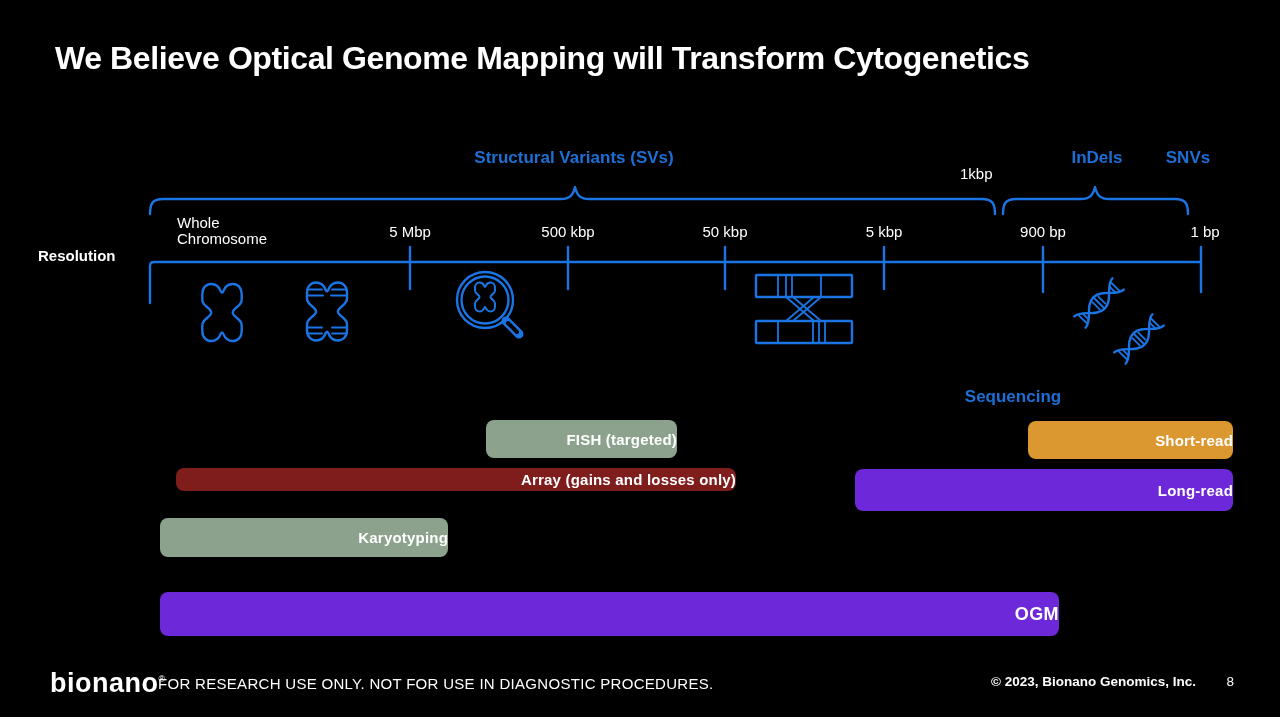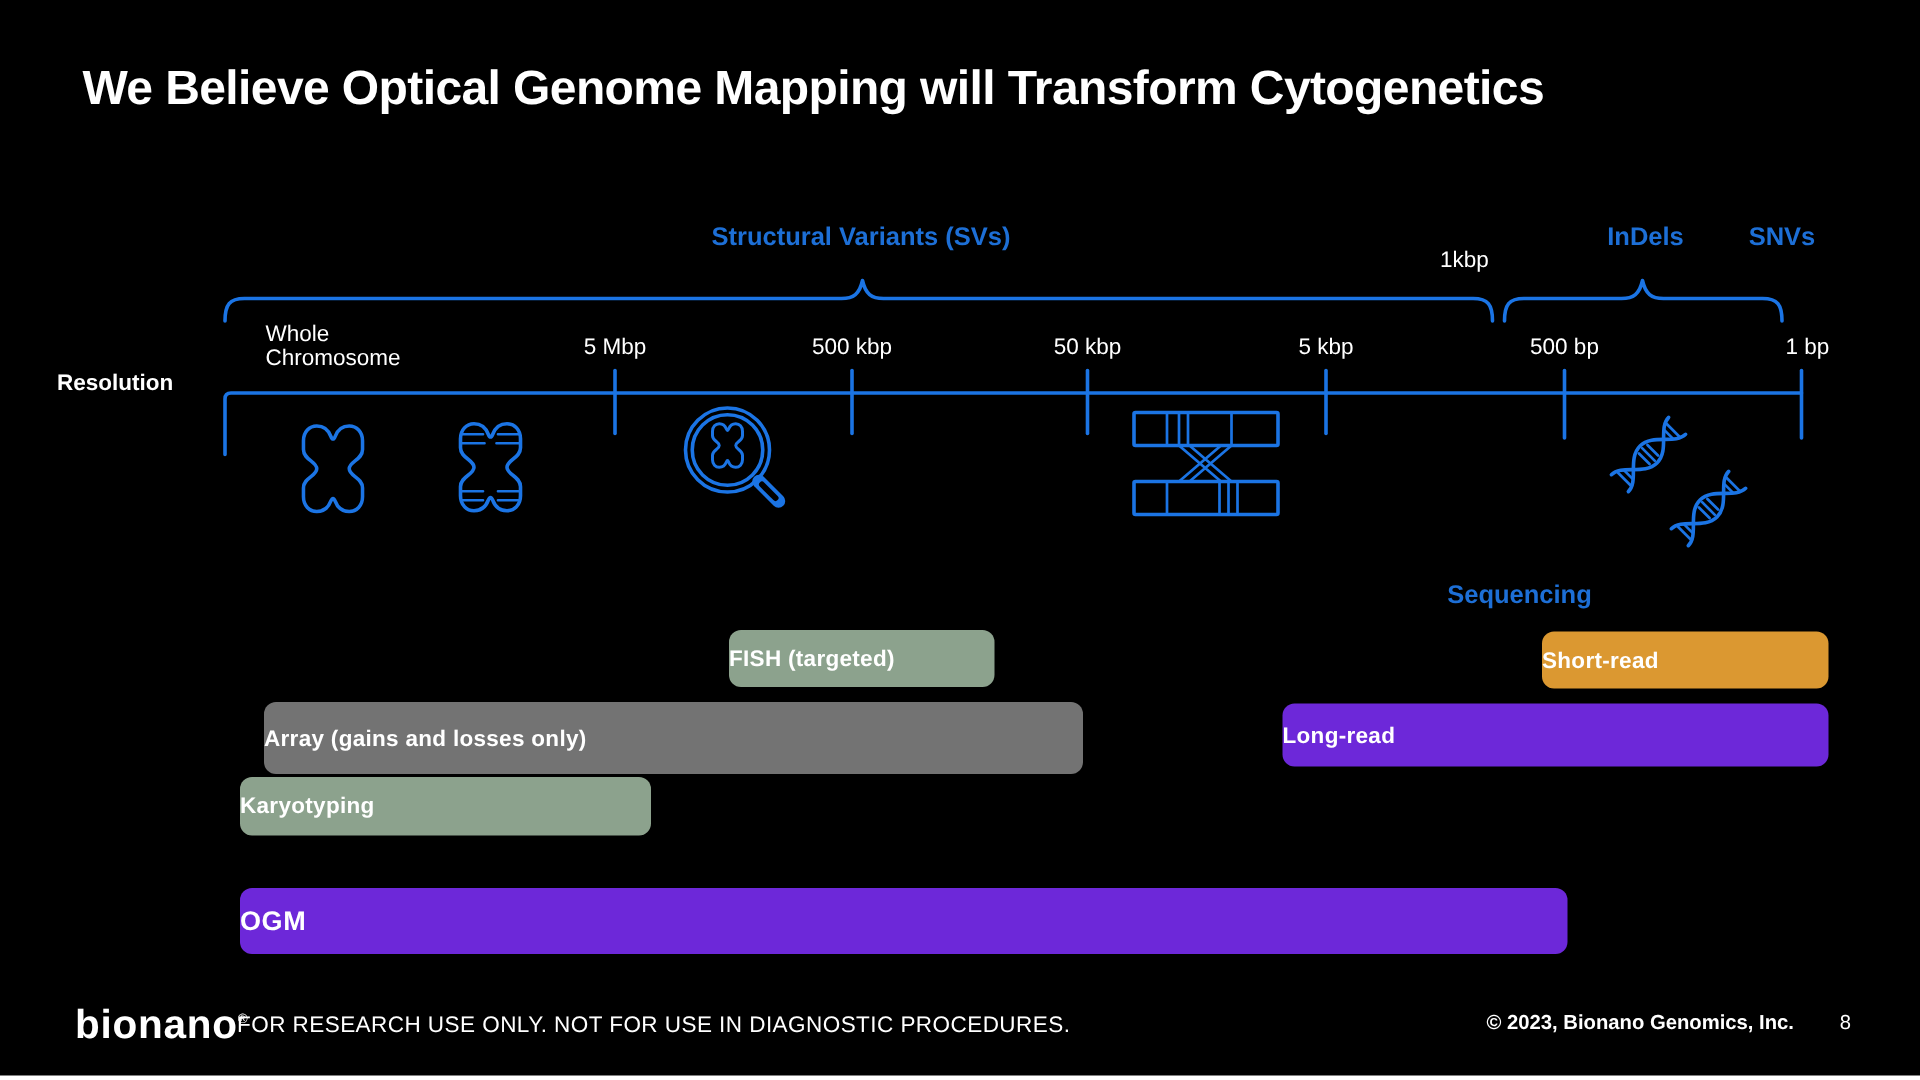--- a/index.html
+++ b/index.html
@@ -8,21 +8,21 @@
   html,body{margin:0;padding:0;}
   body{background:#111;font-family:"Liberation Sans",sans-serif;}
   .slide{position:relative;width:1280px;height:720px;background:var(--background);overflow:hidden;}
   .abs{position:absolute;}
   .title{left:55px;top:40px;width:1160px;font-size:32px;font-weight:bold;color:var(--white);letter-spacing:-0.4px;}
   .blue-label{color:var(--label_blue);font-size:17px;font-weight:bold;text-align:center;}
   .white-label{color:var(--white);font-size:15px;}
   .tick-label{color:var(--white);font-size:15px;text-align:center;width:100px;}
   .wrap-label{white-space:pre-line;line-height:16px;text-align:left;width:120px;}
   .res-label{color:var(--white);font-size:15px;font-weight:bold;}
-  .bar{border-radius:8px;display:flex;align-items:center;justify-content:flex-start;}
+  .bar{border-radius:8px;display:flex;align-items:center;justify-content:flex-end;padding-left:14px;}
   .bar span{color:var(--white);font-size:15px;font-weight:bold;letter-spacing:0.2px;}
   .bar.ogm span{font-size:18px;letter-spacing:0.4px;}
   svg{display:block;}
   .line-art{fill:none;stroke:var(--accent_blue);stroke-width:2.4;stroke-linecap:round;stroke-linejoin:round;}
   .line-art-thin{fill:none;stroke:var(--accent_blue);stroke-width:1.8;stroke-linecap:round;}
   .footer-logo{left:50px;top:664px;color:var(--white);font-size:27px;font-weight:bold;letter-spacing:0.5px;line-height:31px;}
   .footer-logo sup{font-size:9px;font-weight:normal;}
   .footer-disclaimer{left:158px;top:675px;color:var(--white);font-size:15px;letter-spacing:0.3px;}
   .footer-copyright{right:84px;top:674px;color:var(--white);font-size:13.5px;font-weight:bold;}
   .footer-page{right:46px;top:674px;color:var(--white);font-size:13.5px;}
@@ -53,21 +53,21 @@
   </svg>
 
   <div class="abs res-label" style="left:38px;top:247px;">Resolution</div>
 
   <div class="abs tick-label wrap-label" style="left:177px;top:215px;">Whole
 Chromosome</div>
   <div class="abs tick-label" style="left:360px;top:223px;">5 Mbp</div>
   <div class="abs tick-label" style="left:518px;top:223px;">500 kbp</div>
   <div class="abs tick-label" style="left:675px;top:223px;">50 kbp</div>
   <div class="abs tick-label" style="left:834px;top:223px;">5 kbp</div>
-  <div class="abs tick-label" style="left:993px;top:223px;">500 bp</div>
+  <div class="abs tick-label" style="left:993px;top:223px;">900 bp</div>
   <div class="abs tick-label" style="left:1155px;top:223px;">1 bp</div>
 
   <svg class="abs" style="left:196px;top:281px;" width="52" height="63" viewBox="0 0 52 64">
     <path class="line-art" d="M15,3 C10,3 6,7 6,13 L6,19 C6,26 15,27 15,32 C15,37 6,38 6,45 L6,51 C6,57 10,61 15,61 C20,61 23,58 24.5,54 C25.5,51.5 26.5,51.5 27.5,54 C29,58 32,61 37,61 C42,61 46,57 46,51 L46,45 C46,38 37,37 37,32 C37,27 46,26 46,19 L46,13 C46,7 42,3 37,3 C32,3 29,6 27.5,10 C26.5,12.5 25.5,12.5 24.5,10 C23,6 20,3 15,3 Z"></path>
   </svg>
 
   <svg class="abs" style="left:301px;top:277px;" width="52" height="69" viewBox="0 0 52 64">
     <path class="line-art" d="M15,3 C10,3 6,7 6,13 L6,19 C6,26 15,27 15,32 C15,37 6,38 6,45 L6,51 C6,57 10,61 15,61 C20,61 23,58 24.5,54 C25.5,51.5 26.5,51.5 27.5,54 C29,58 32,61 37,61 C42,61 46,57 46,51 L46,45 C46,38 37,37 37,32 C37,27 46,26 46,19 L46,13 C46,7 42,3 37,3 C32,3 29,6 27.5,10 C26.5,12.5 25.5,12.5 24.5,10 C23,6 20,3 15,3 Z"></path>
     <path class="line-art-thin" d="M7,10 L21,10 M31,10 L45,10 M6,16 L22,16 M30,16 L46,16 M7,48 L21,48 M31,48 L45,48 M7,54 L21,54 M31,54 L45,54"></path>
   </svg>
@@ -101,21 +101,21 @@
       <path class="line-art" d="M21,1 C21,11 5,16 5,28 C5,40 21,45 21,55"></path>
       <path class="line-art-thin" d="M7,5 L19,5 M9,9 L17,9 M8,24 L18,24 M7,28 L19,28 M8,32 L18,32 M9,47 L17,47 M7,51 L19,51"></path>
     </g>
   </svg>
 
   <div class="abs blue-label" style="left:913px;top:387px;width:200px;">Sequencing</div>
 
   <div class="abs bar" style="left: 486px; top: 420px; width: 177px; height: 38px; background-color: rgb(140, 162, 141);">
     <span>FISH (targeted)</span>
   </div>
-  <div class="abs bar" style="left: 176px; top: 468px; width: 546px; height: 48px; background-color: #737373;">
+  <div class="abs bar" style="left: 176px; top: 468px; width: 546px; height: 23px; background-color: #7f1d1d;">
     <span>Array (gains and losses only)</span>
   </div>
   <div class="abs bar" style="left: 160px; top: 518px; width: 274px; height: 39px; background-color: rgb(140, 162, 141);">
     <span>Karyotyping</span>
   </div>
   <div class="abs bar" style="left: 1028px; top: 421px; width: 191px; height: 38px; background-color: rgb(219, 152, 49);">
     <span>Short-read</span>
   </div>
   <div class="abs bar" style="left: 855px; top: 469px; width: 364px; height: 42px; background-color: #6d28d9;">
     <span>Long-read</span>

